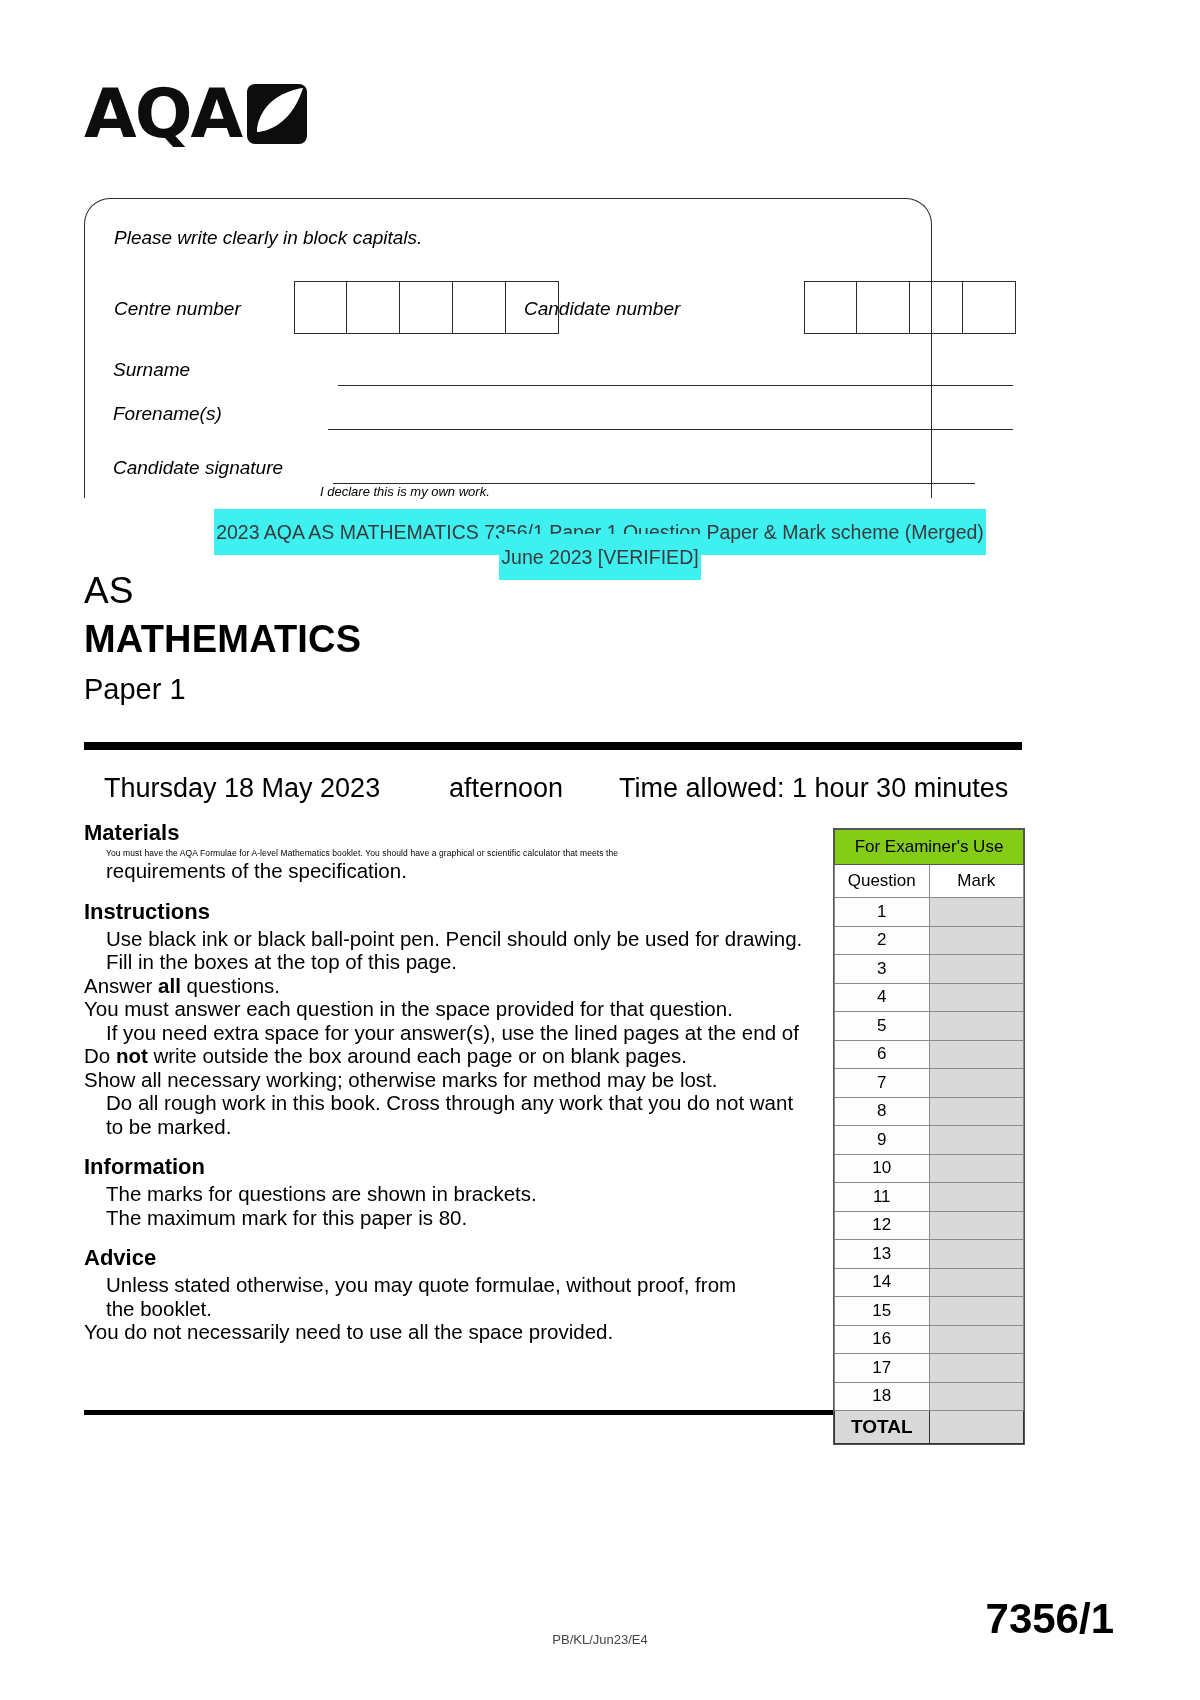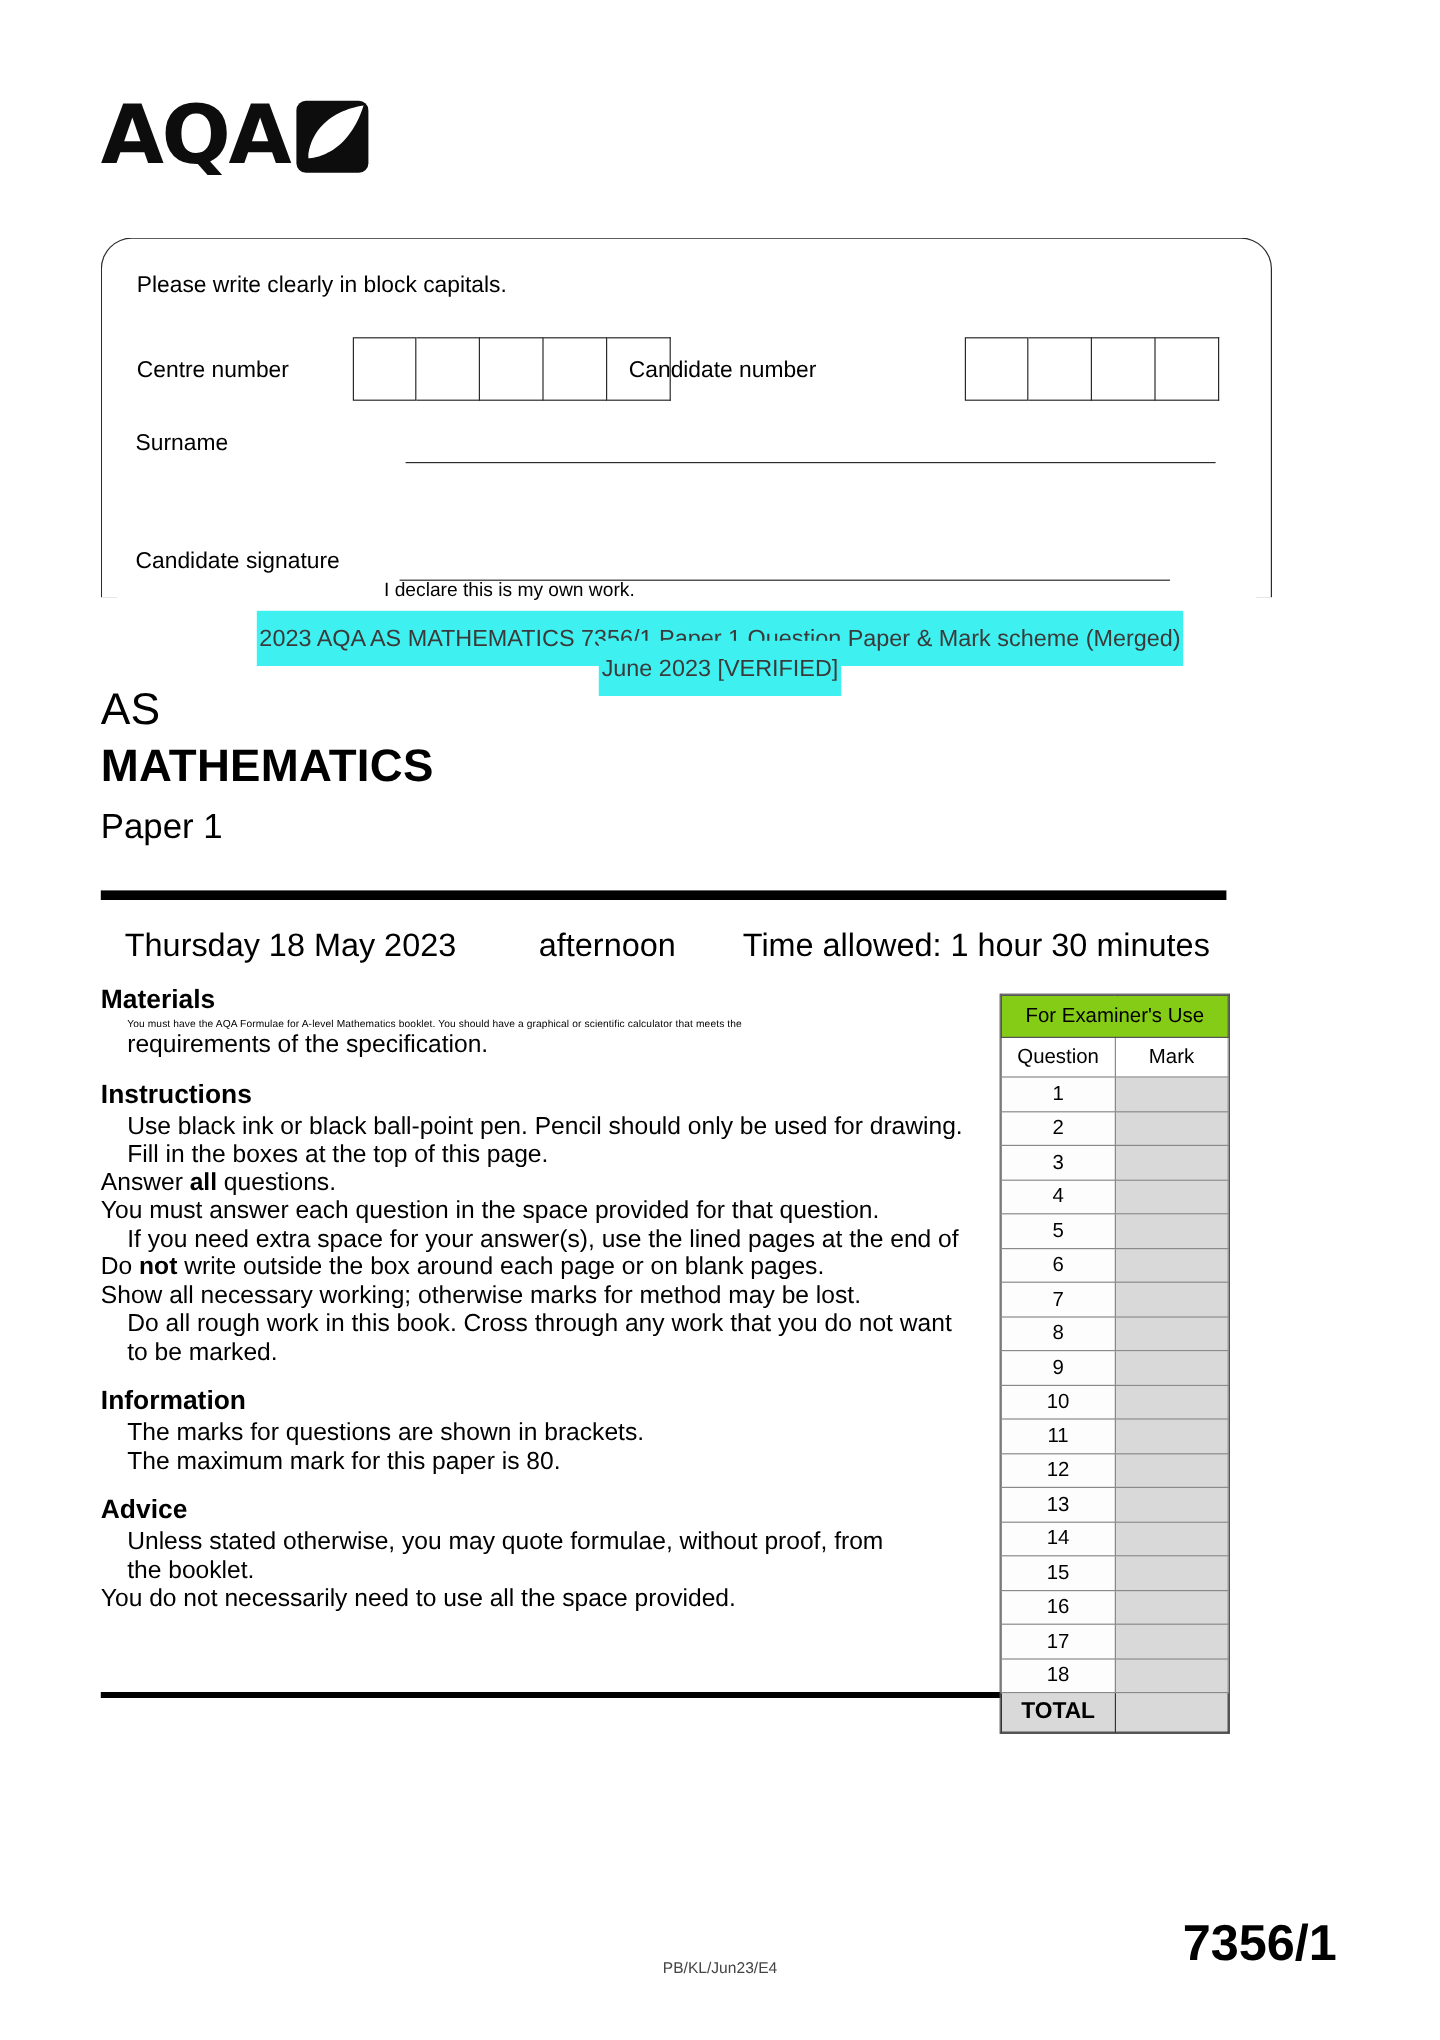--- a/index.html
+++ b/index.html
@@ -41,27 +41,28 @@
   .logo-mark {
     margin-left: 4px;
     margin-top: 4px;
   }
 
   
   .cand-box {
     position: absolute;
     left: 84px;
     top: 198px;
-    width: 976px;
+    width: 848px;
     height: 300px;
     border: 1.5px solid #2b2b2b;
     border-bottom: none;
     border-top-left-radius: 26px;
     border-top-right-radius: 26px;
     box-sizing: border-box;
+    font-style: italic;
   }
   .cand-instruction {
     position: absolute;
     left: 29px;
     top: 28px;
     font-size: 19px;
   }
   .row-centre {
     position: absolute;
     left: 29px;
@@ -100,21 +101,21 @@
   #row-surname   { top: 160px; width: 900px; }
   #row-surname   .rule { left: 225px; width: 675px; }
   #row-forename  { top: 204px; width: 900px; }
   #row-forename  .rule { left: 215px; width: 685px; }
   #row-signature { top: 258px; width: 900px; }
   #row-signature .rule { left: 220px; width: 642px; }
   .declare {
     position: absolute;
     left: 235px;
     top: 285px;
-    font-size: 16px;
+    font-size: 13px;
   }
 
   
   .banner {
     position: absolute;
     left: 100px;
     top: 520px;
     width: 1000px;
     text-align: center;
     font-size: 19.5px;
@@ -282,20 +283,24 @@
         <div class="cell"></div>
         <div class="cell"></div>
       </div>
     </div>
 
     <div class="name-row" id="row-surname">
       <div class="lbl">Surname</div>
       <div class="rule"></div>
     </div>
 
+    <div class="name-row" id="row-forename">
+      <div class="lbl">Forename(s)</div>
+      <div class="rule"></div>
+    </div>
 
     <div class="name-row" id="row-signature">
       <div class="lbl">Candidate signature</div>
       <div class="rule"></div>
     </div>
 
     <div class="declare">I declare this is my own work.</div>
   </div>
 
   <div class="banner">

